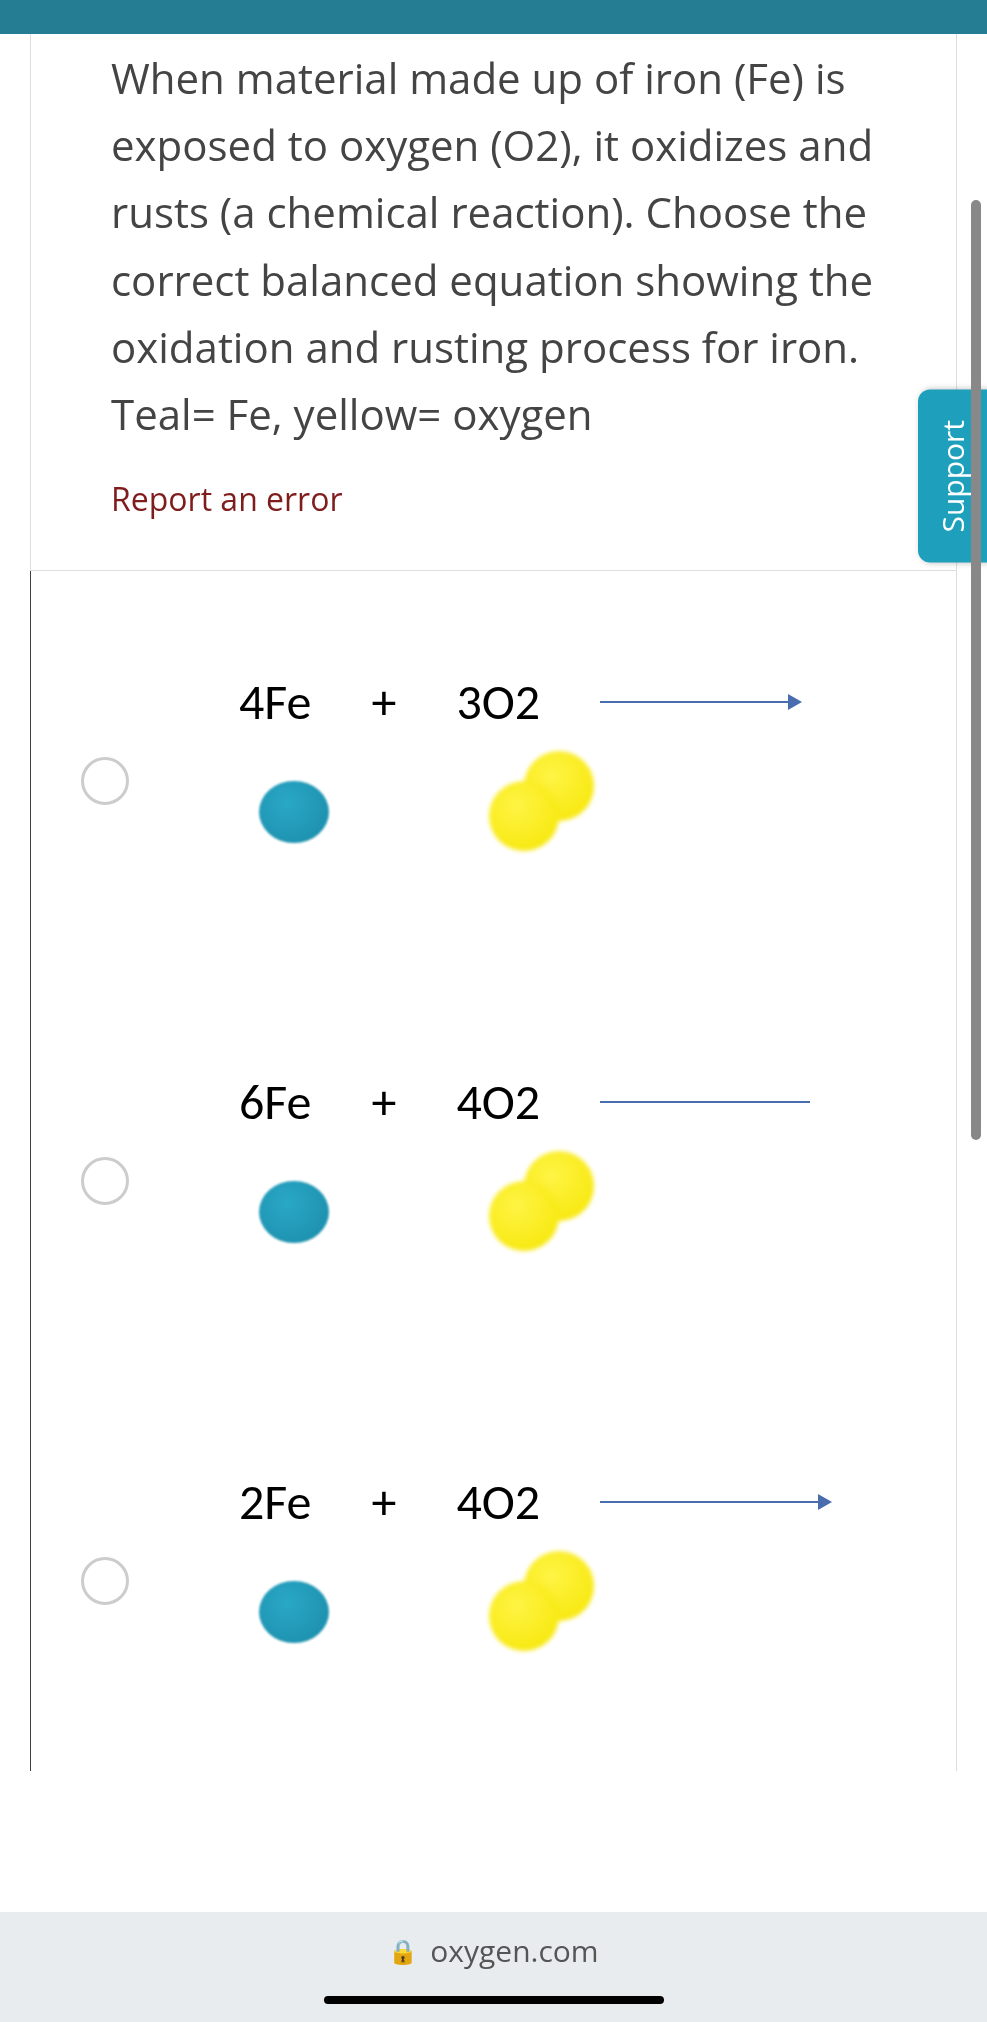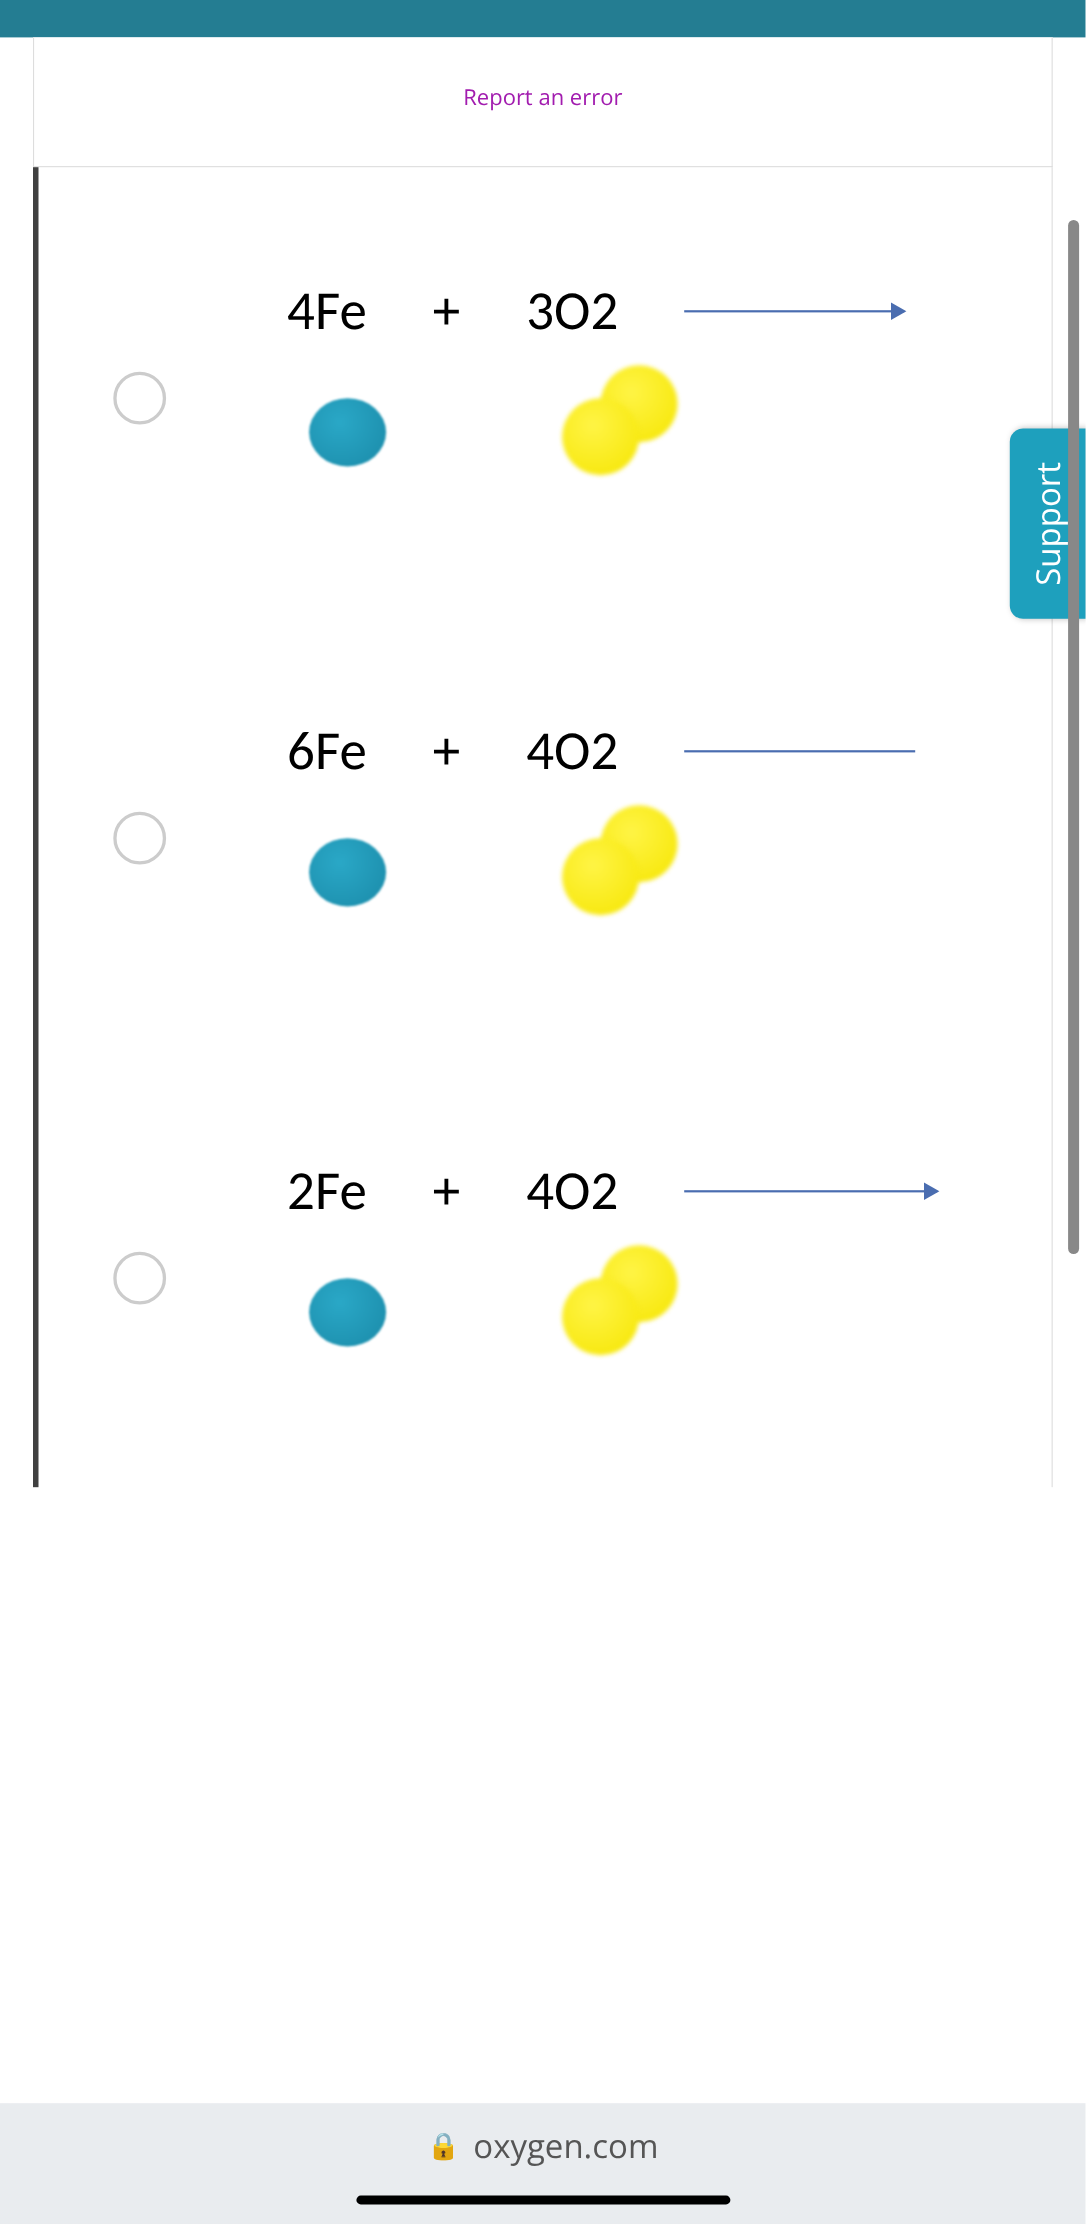--- a/index.html
+++ b/index.html
@@ -27,30 +27,30 @@
     padding: 10px 80px 50px 80px;
     background: #fff;
   }
   .question-text {
     font-size: 42px;
     line-height: 1.6;
     color: #444;
     font-weight: 400;
   }
   .report-link {
-    text-align: center;
+    text-align: left;
     margin-top: 30px;
-    font-size: 20px;
-    color: #a21caf;
+    font-size: 32px;
+    color: #7f1d1d;
     cursor: pointer;
   }
   .options-area {
-    border-left: 5px solid #404040;
+    border-left: 1px solid #404040;
     border-right: 1px solid #ddd;
-    padding: 100px 50px 40px 68px;
+    padding: 100px 50px 40px 50px;
   }
   .option-row {
     display: flex;
     align-items: center;
     margin-bottom: 180px;
     gap: 40px;
   }
   .option-row:last-child { margin-bottom: 40px; }
   .radio {
     width: 48px;
@@ -186,20 +186,21 @@
   }
 </style>
 </head>
 <body>
 
 <div class="top-bar"></div>
 
 <div class="content-wrap">
 
   <div class="question-area">
+    <div class="question-text">When material made up of iron (Fe) is exposed to oxygen (O2), it oxidizes and rusts (a chemical reaction). Choose the correct balanced equation showing the oxidation and rusting process for iron. Teal= Fe, yellow= oxygen</div>
     <div class="report-link">Report an error</div>
   </div>
 
   <div class="options-area">
 
     <div class="option-row">
       <div class="radio"></div>
       <div class="option-img">
         <div class="eq-text">
           <span class="eq-term">4Fe</span>

